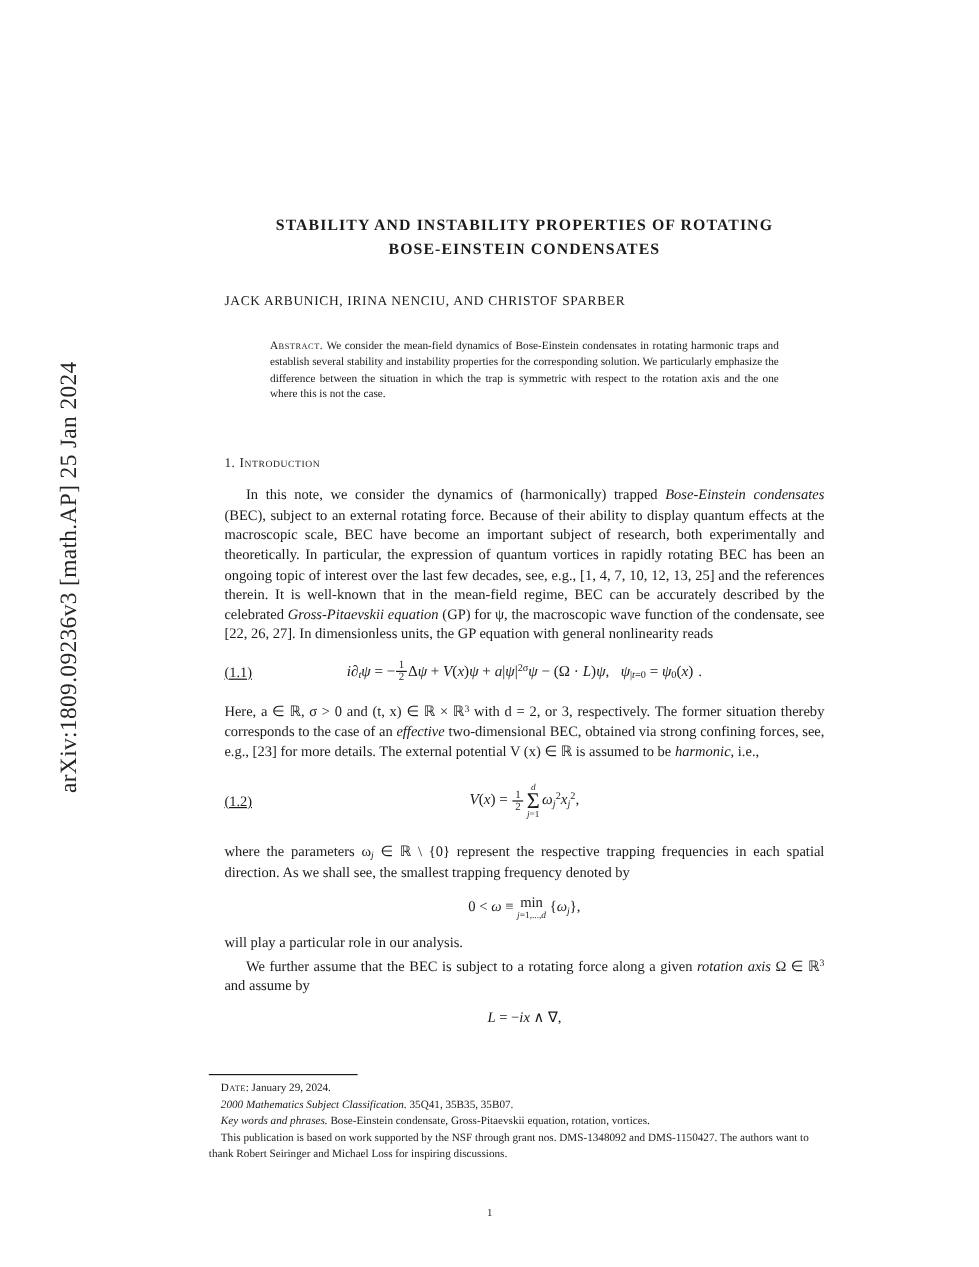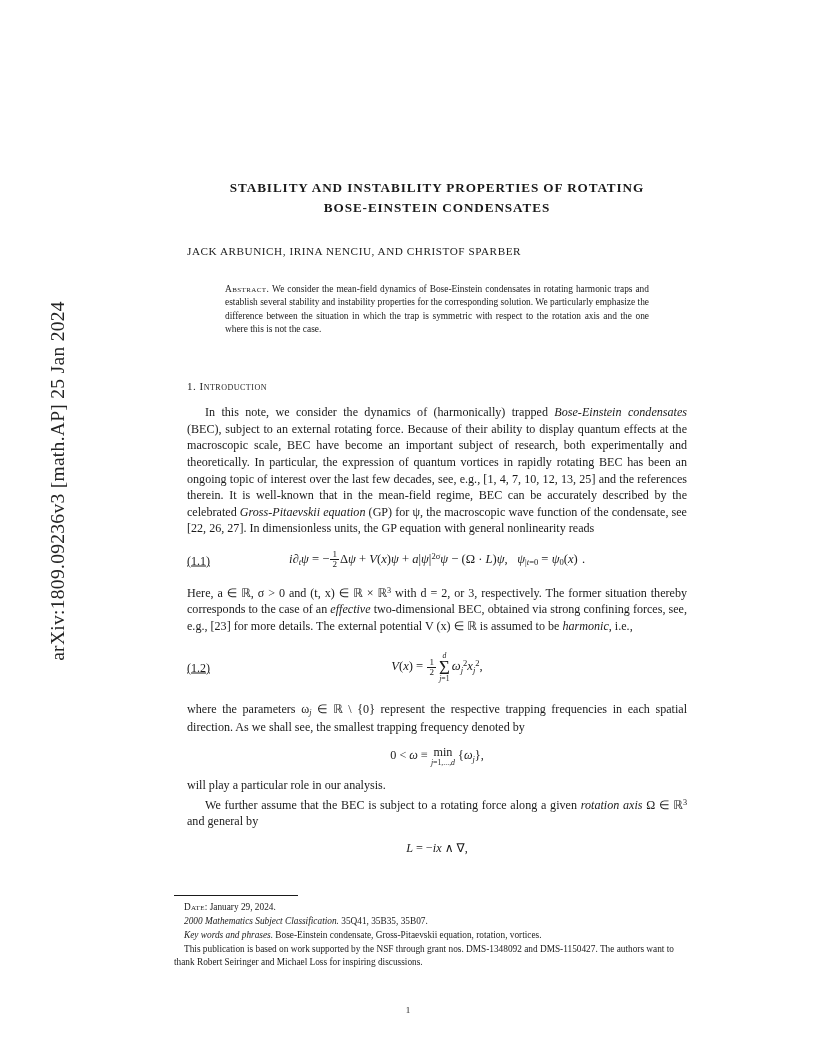--- a/index.html
+++ b/index.html
@@ -211,21 +211,21 @@
     <p class="body noindent"><span>where the parameters ω</span><sub><i>j</i></sub><span> ∈ ℝ \ {0} represent the respective trapping frequencies in each spatial direction. As we shall see, the smallest trapping frequency denoted by</span></p>
 
     <div class="eqrow" style="margin:11px 0 9px 0;">
       <div class="eqbody centered-small">
         0 &lt; <i>ω</i> ≡ <span class="minop"><span class="m">min</span><span class="b"><i>j</i>=1,...,<i>d</i></span></span> {<i>ω</i><sub><i>j</i></sub>},
       </div>
     </div>
 
     <p class="body noindent">will play a particular role in our analysis.</p>
 
-    <p class="body"><span>We further assume that the BEC is subject to a rotating force along a given </span><i>rotation axis</i><span> Ω ∈ ℝ</span><sup>3</sup><span> and general by</span></p>
+    <p class="body"><span>We further assume that the BEC is subject to a rotating force along a given </span><i>rotation axis</i><span> Ω ∈ ℝ</span><sup>3</sup><span> and assume by</span></p>
 
     <div class="eqrow" style="margin:11px 0 0 0;">
       <div class="eqbody centered-small">
         <i>L</i> = −<i>ix</i> ∧ ∇,
       </div>
     </div>
 
   </div>
 
   <div class="footnotes">

